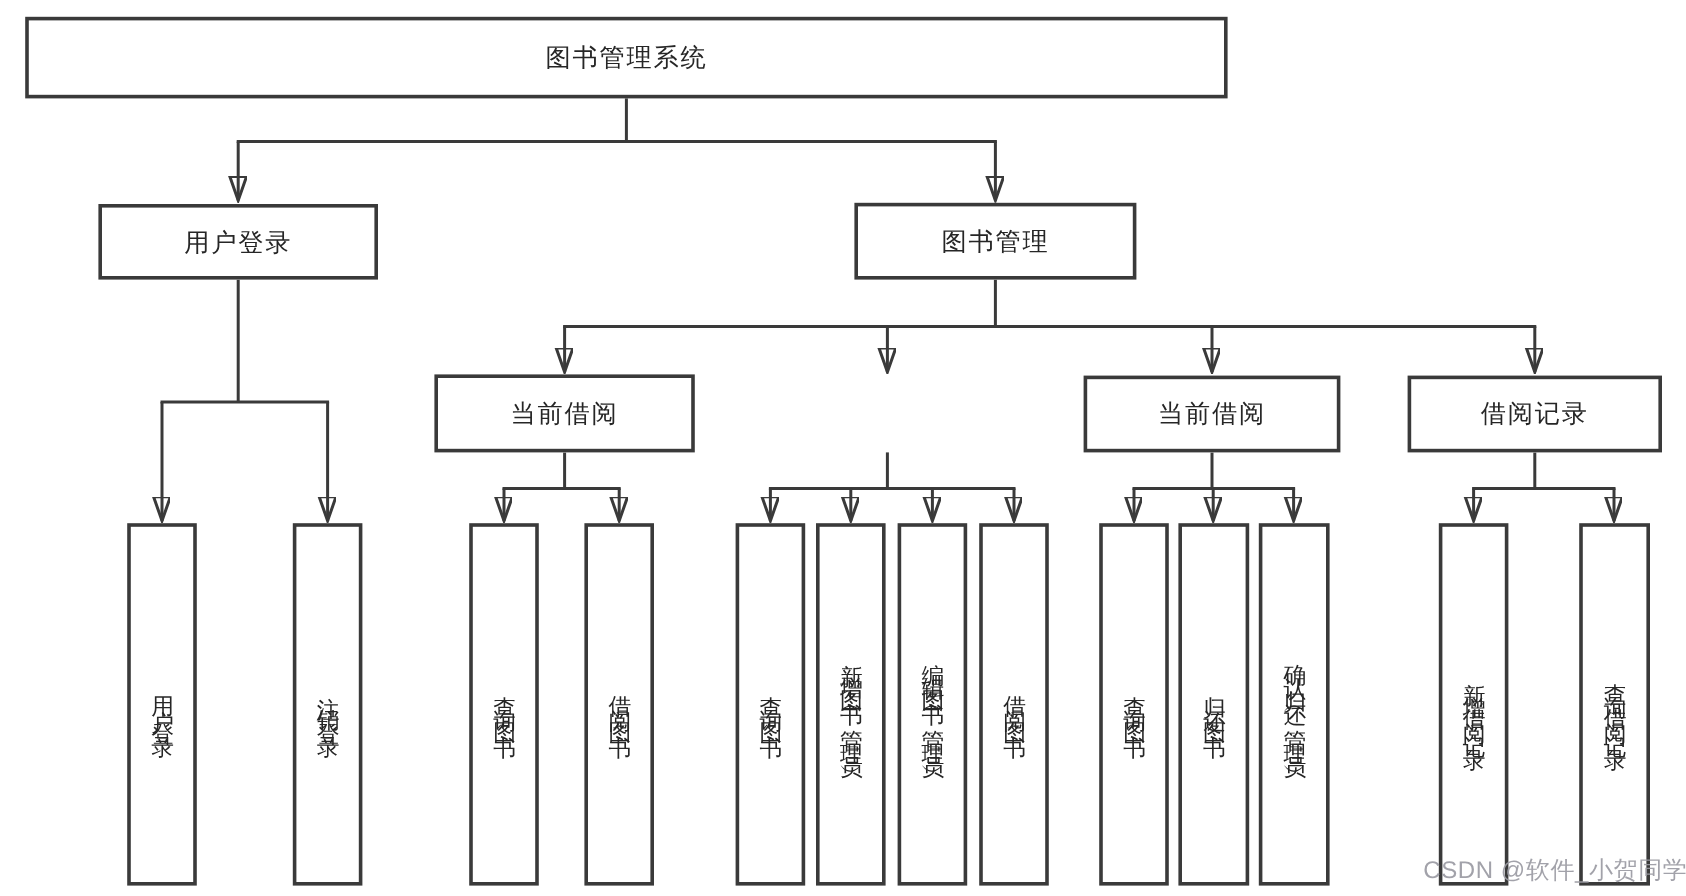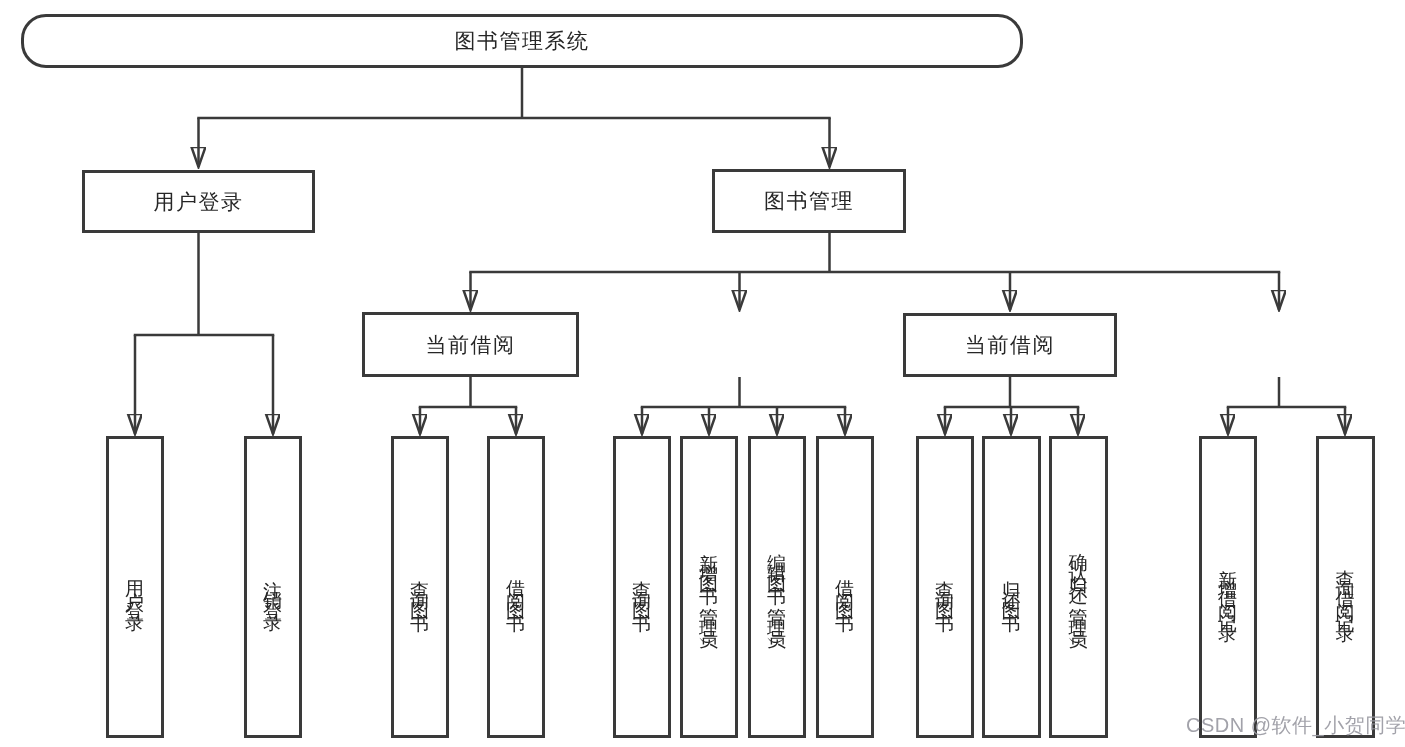--- a/index.html
+++ b/index.html
@@ -89,36 +89,39 @@
     <path class="a" d="M945,407 V434"></path>
     <path class="a" d="M1011,407 V434"></path>
     <path class="a" d="M1078,407 V434"></path>
 
     <path d="M1279,377 V407"></path>
     <path d="M1226.75,407 H1346.25"></path>
     <path class="a" d="M1228,407 V434"></path>
     <path class="a" d="M1345,407 V434"></path>
   </svg>
 
-  <div class="node h" style="left:21px;top:14px;width:1002px;height:54px;border-radius:25px;">
+  <div class="node h" style="left:21px;top:14px;width:1002px;height:68px;">
     <span class="lbl">图书管理系统</span>
   </div>
 
   <div class="node h" style="left:82px;top:170px;width:233px;height:63px;">
     <span class="lbl">用户登录</span>
   </div>
-  <div class="node h" style="left:712px;top:169px;width:194px;height:64px;">
+  <div class="node h" style="left:712px;top:169px;width:235px;height:64px;">
     <span class="lbl">图书管理</span>
   </div>
 
   <div class="node h" style="left:362px;top:312px;width:217px;height:65px;">
     <span class="lbl">当前借阅</span>
   </div>
   <div class="node h" style="left:903px;top:313px;width:214px;height:64px;">
     <span class="lbl">当前借阅</span>
+  </div>
+  <div class="node h" style="left:1173px;top:313px;width:212px;height:64px;">
+    <span class="lbl">借阅记录</span>
   </div>
 
   <div class="node v" style="left:106px;top:436px;width:58px;height:302px;">
     <span class="lbl">用户登录</span>
   </div>
   <div class="node v" style="left:244px;top:436px;width:58px;height:302px;">
     <span class="lbl">注销登录</span>
   </div>
 
   <div class="node v" style="left:391px;top:436px;width:58px;height:302px;">

